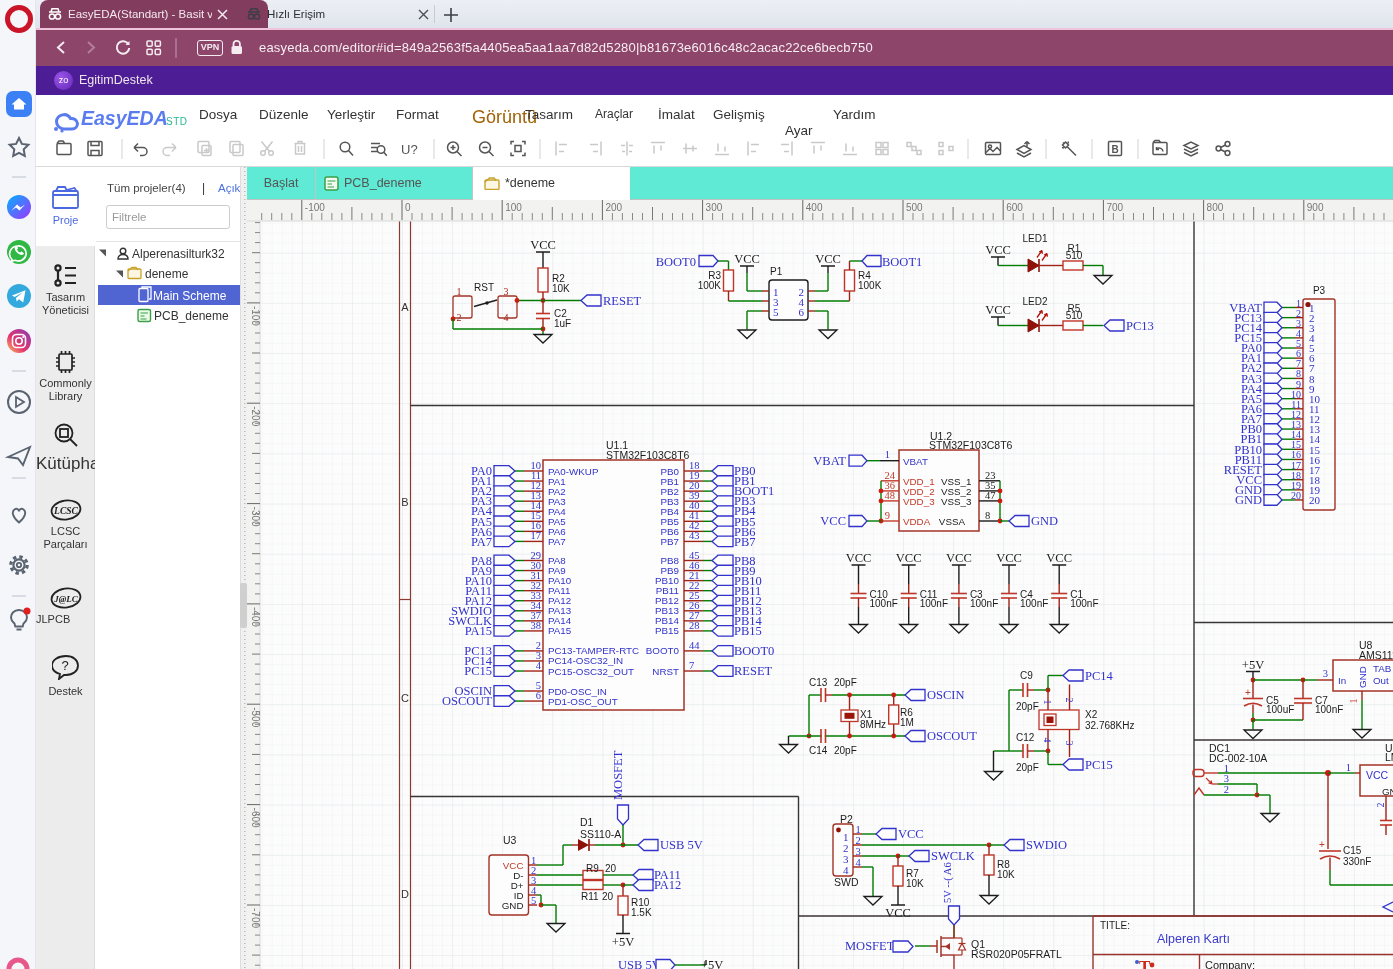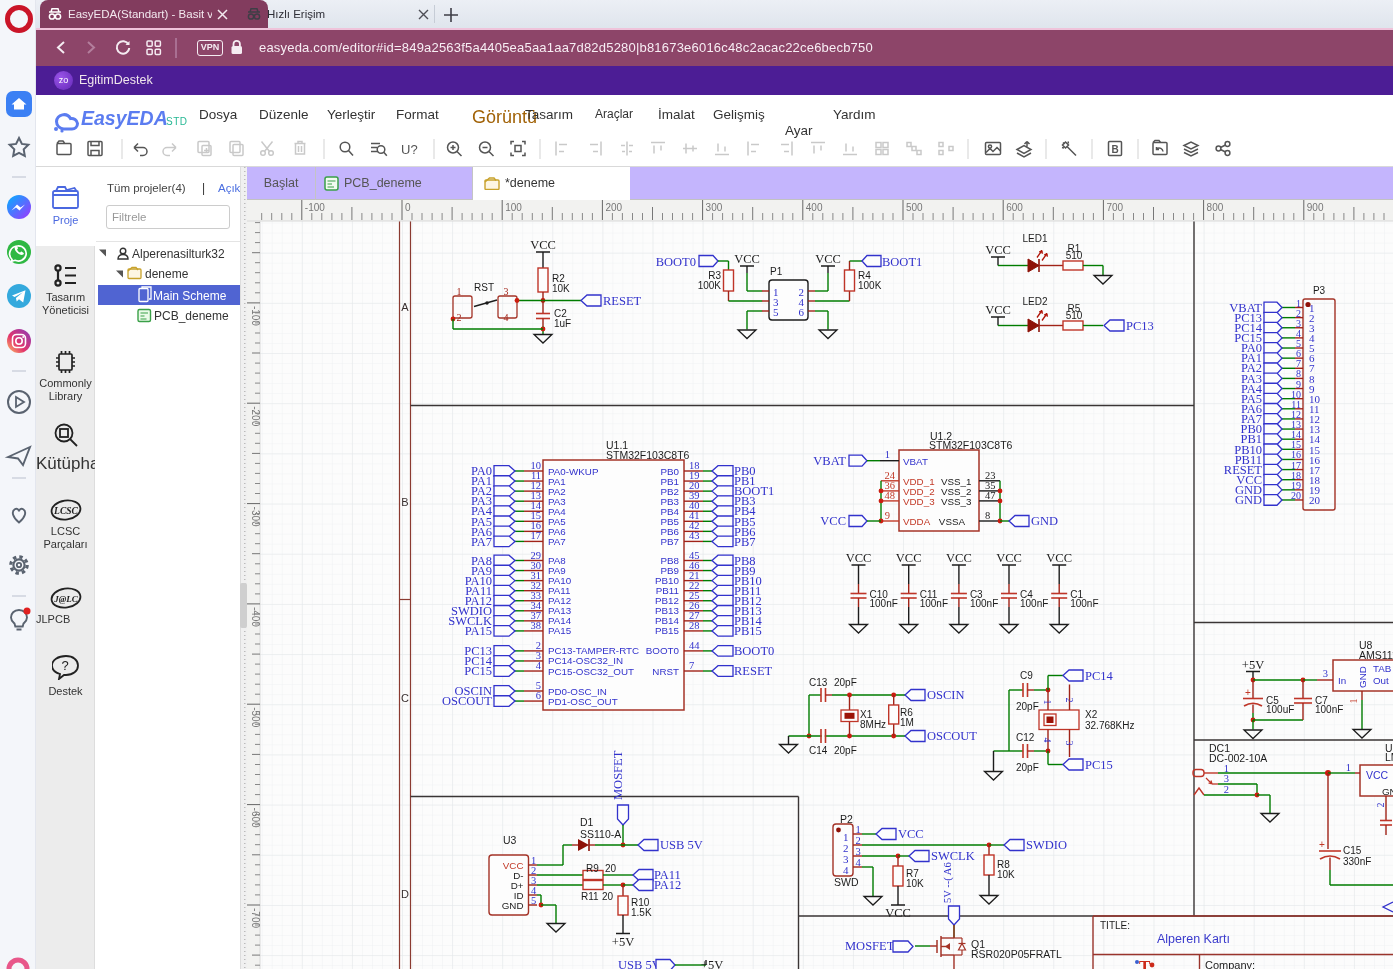--- a/index.html
+++ b/index.html
@@ -353,21 +353,21 @@
     <g>
         <rect x="40" y="62.5" width="12.5" height="12" rx="1.5" fill="#eafae8" stroke="#3aa048" stroke-width="1.4"></rect>
         <path d="M42.5 66 h7.5 M42.5 69 h4 M42.5 72 h6" stroke="#3aa048" stroke-width="1.2"></path>
       </g>
     <text x="56" y="72.5" font-size="12" fill="#333">PCB_deneme</text>
   </svg>
 </div>
 <div class="abs" style="left:240px;top:167px;width:7px;height:802px;background:#f0f0f0;border-left:1px solid #ddd;background-image:repeating-linear-gradient(#bbb 0 1.2px, transparent 1.2px 4px);background-size:1.5px 100%;background-position:3px 0;background-repeat:repeat-y;z-index:5;"></div>
 <div class="abs" style="left:240px;top:583px;width:7px;height:45px;background:#cfcfcf;border-radius:2px;z-index:6;"></div>
 
-<div class="abs" style="left:247px;top:167px;width:1146px;height:33px;background:#c4b5fd;border-bottom:1px solid #c2c2c2;">
+<div class="abs" style="left:247px;top:167px;width:1146px;height:33px;background:#5eead4;border-bottom:1px solid #c2c2c2;">
   <div class="abs" style="left:0;top:0;width:69px;height:33px;border-right:1px solid #c4c4c4;color:#555;font-size:12.5px;line-height:32px;text-align:center;">Başlat</div>
   <div class="abs" style="left:69px;top:0;width:157px;height:33px;border-right:1px solid #c4c4c4;">
     <svg class="abs" style="left:8px;top:9px" width="15" height="15">
         <rect x="1" y="1" width="13" height="13" rx="2" fill="#f2fbf0" stroke="#3aa048" stroke-width="1.5"></rect>
         <path d="M3.5 5 h8 M3.5 8 h4.5 M3.5 11 h6.5" stroke="#3aa048" stroke-width="1.2"></path>
       </svg>
     <div class="abs" style="left:28px;top:0;color:#555;font-size:12.5px;line-height:32px;">PCB_deneme</div>
   </div>
   <div class="abs" style="left:226px;top:0;width:157px;height:33px;background:#fff;">
     <svg class="abs" style="left:11px;top:9px" width="16" height="14">

